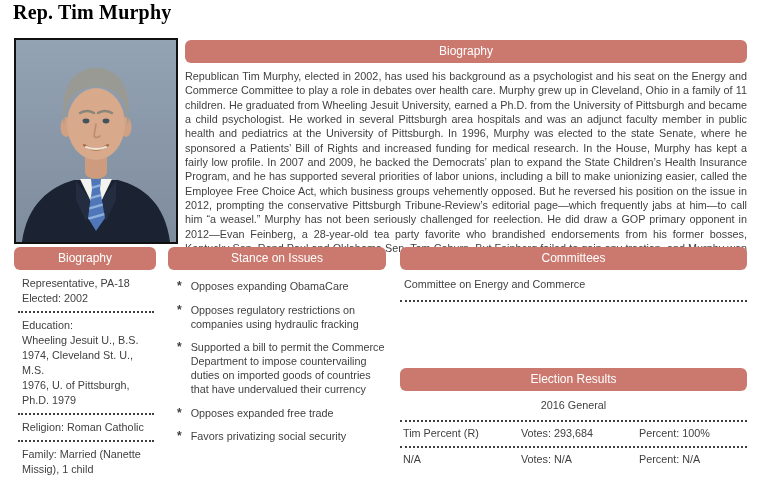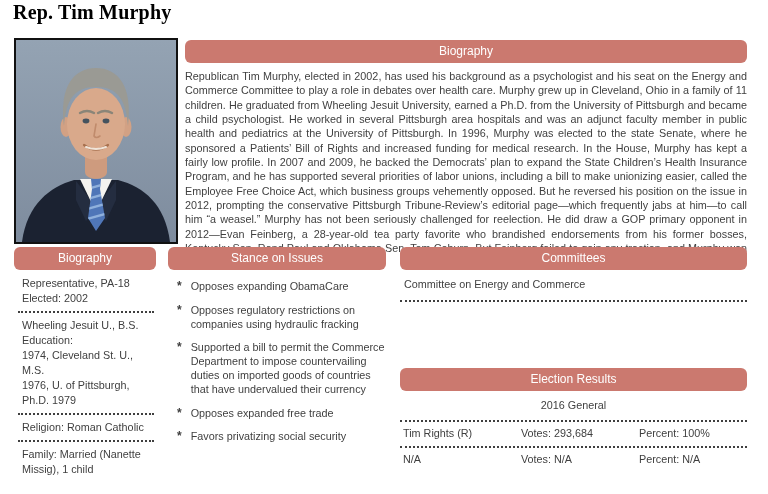--- a/index.html
+++ b/index.html
@@ -92,22 +92,22 @@
 
   <div class="bio-side">
     <div class="section-header" style="background: rgb(203, 121, 111);">Biography</div>
     <div class="bio-side-content">
         <div class="bio-group">
           <div>Representative, PA-18</div>
           <div>Elected: 2002</div>
         </div>
         <div class="dash"></div>
         <div class="bio-group">
+          <div>Education:</div>
           <div>Wheeling Jesuit U., B.S.</div>
-          <div>Education:</div>
           <div>1974, Cleveland St. U., M.S.</div>
           <div>1976, U. of Pittsburgh,</div>
           <div>Ph.D. 1979</div>
         </div>
         <div class="dash"></div>
         <div class="bio-group">
           <div>Religion: Roman Catholic</div>
         </div>
         <div class="dash"></div>
         <div class="bio-group">
@@ -150,21 +150,21 @@
         <div class="dash"></div>
       </div>
   </div>
 
   <div class="election">
     <div class="section-header" style="background: rgb(203, 121, 111);">Election Results</div>
     <div class="election-subtitle">2016 General</div>
     <div>
         <div class="dash"></div>
         <div class="election-row">
-          <div>Tim Rights (R)</div>
+          <div>Tim Percent (R)</div>
           <div>Votes: 293,684</div>
           <div>Percent: 100%</div>
         </div>
         <div class="dash"></div>
         <div class="election-row">
           <div>N/A</div>
           <div>Votes: N/A</div>
           <div>Percent: N/A</div>
         </div>
       </div>

